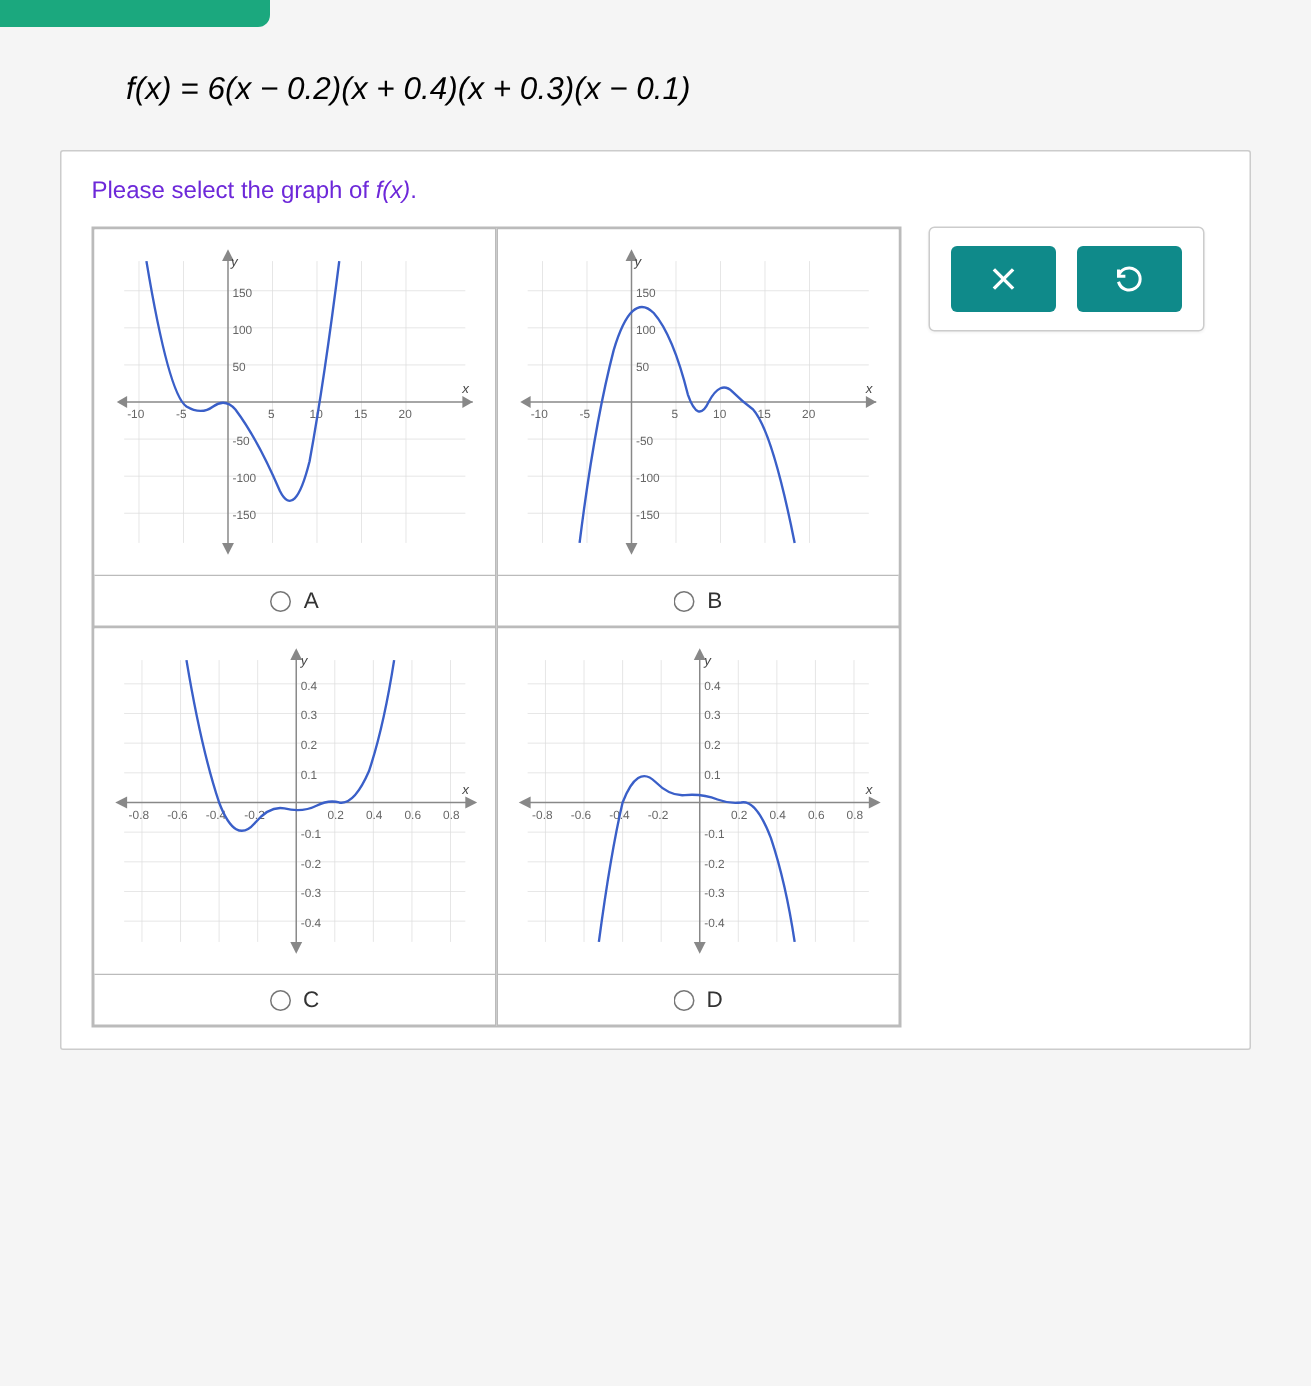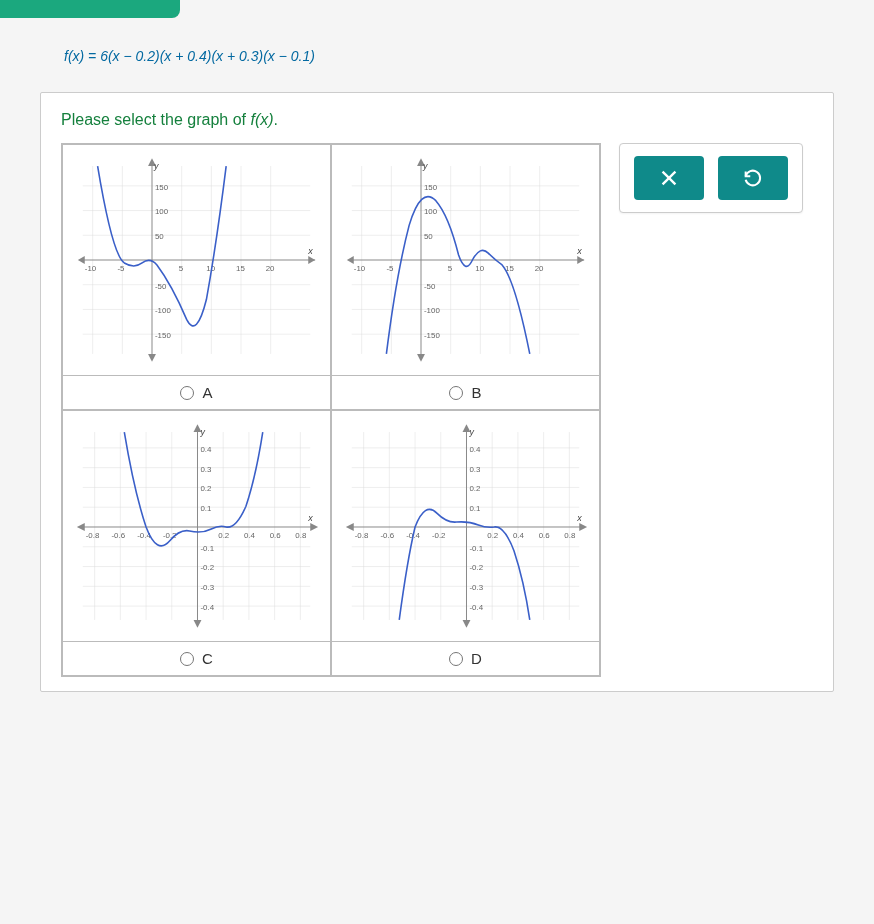--- a/index.html
+++ b/index.html
@@ -21,35 +21,35 @@
     padding: 30px 40px 0 40px;
   }
   .prompt {
     font-size: 17px;
     color: #333;
     margin-bottom: 18px;
     line-height: 1.5;
   }
   .prompt .math { font-style: italic; }
   .equation {
-    font-size: 14px;
+    font-size: 21px;
     font-style: italic;
-    color: #0369a1;
-    margin-left: 24px;
+    color: #000000;
+    margin-left: 44px;
     margin-bottom: 28px;
   }
   .panel {
     border: 1px solid #ccc;
     background: #fff;
     padding: 18px 20px 14px 20px;
     border-radius: 2px;
   }
   .select-label {
     font-size: 16px;
-    color: #15803d;
+    color: #6d28d9;
     margin-bottom: 14px;
   }
   .select-label .math { font-style: italic; }
   .grid-wrap {
     display: flex;
     align-items: flex-start;
     gap: 18px;
   }
   .choice-grid {
     display: grid;

